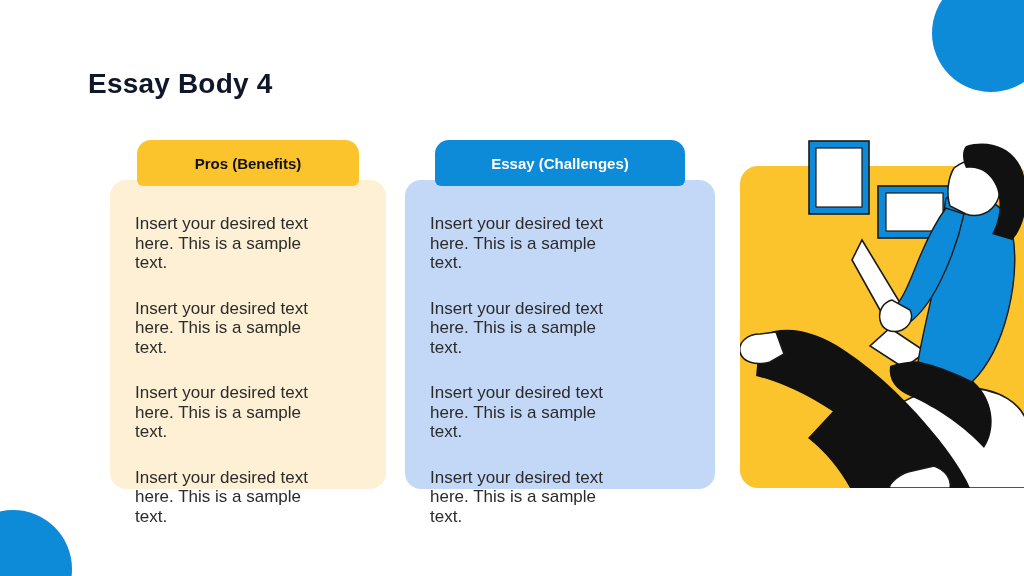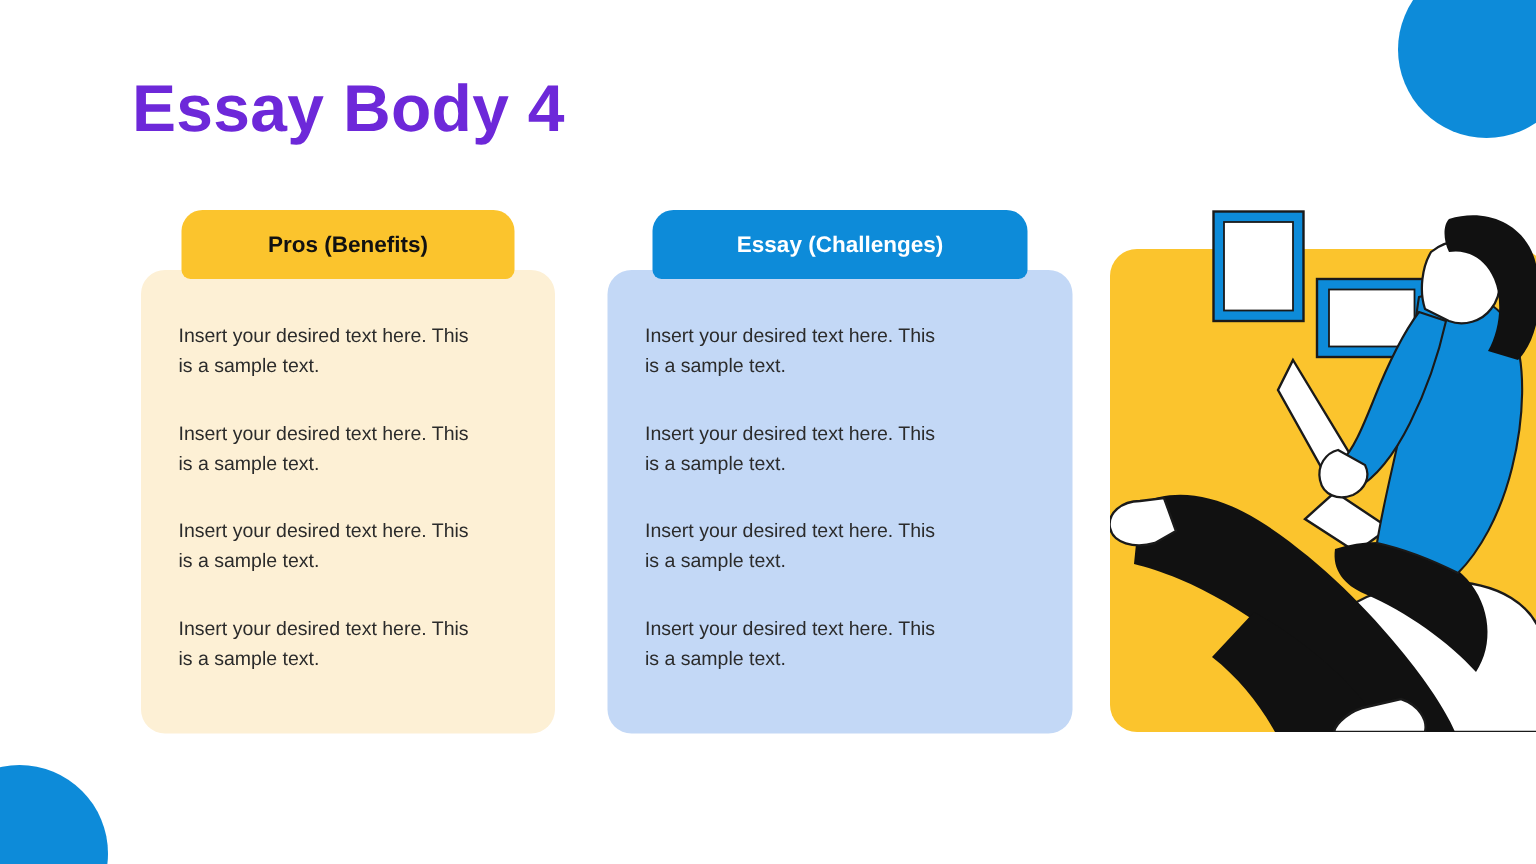--- a/index.html
+++ b/index.html
@@ -34,34 +34,34 @@
     width: 118px;
     height: 118px;
     left: -46px;
     top: 510px;
   }
 
   
   .slide-title {
     position: absolute;
     left: 88px;
-    top: 48px;
-    font-size: 44px;
+    top: 68px;
+    font-size: 28px;
     font-weight: bold;
-    color: #6d28d9;
+    color: #0f172a;
     letter-spacing: 0.2px;
     white-space: nowrap;
   }
 
   
   .column {
     position: absolute;
     top: 140px;
   }
-  .column-pros { left: 94px; width: 276px; }
+  .column-pros { left: 110px; width: 276px; }
   .column-cons { left: 405px; width: 310px; }
 
   .column-header {
     position: relative;
     z-index: 2;
     height: 46px;
     border-radius: 14px 14px 6px 6px;
     display: flex;
     align-items: center;
     justify-content: center;
@@ -92,21 +92,21 @@
   .column-pros .column-body {
     background: #fdf0d5;
     height: 309px;
   }
   .column-cons .column-body {
     background: #c3d8f6;
     height: 309px;
   }
 
   .body-paragraph {
-    font-size: 13px;
+    font-size: 17px;
     line-height: 19.5px;
     color: #2b2b2b;
     margin: 0 0 26px 0;
     max-width: 200px;
   }
   .body-paragraph:last-child { margin-bottom: 0; }
 
   
   .illustration {
     position: absolute;

